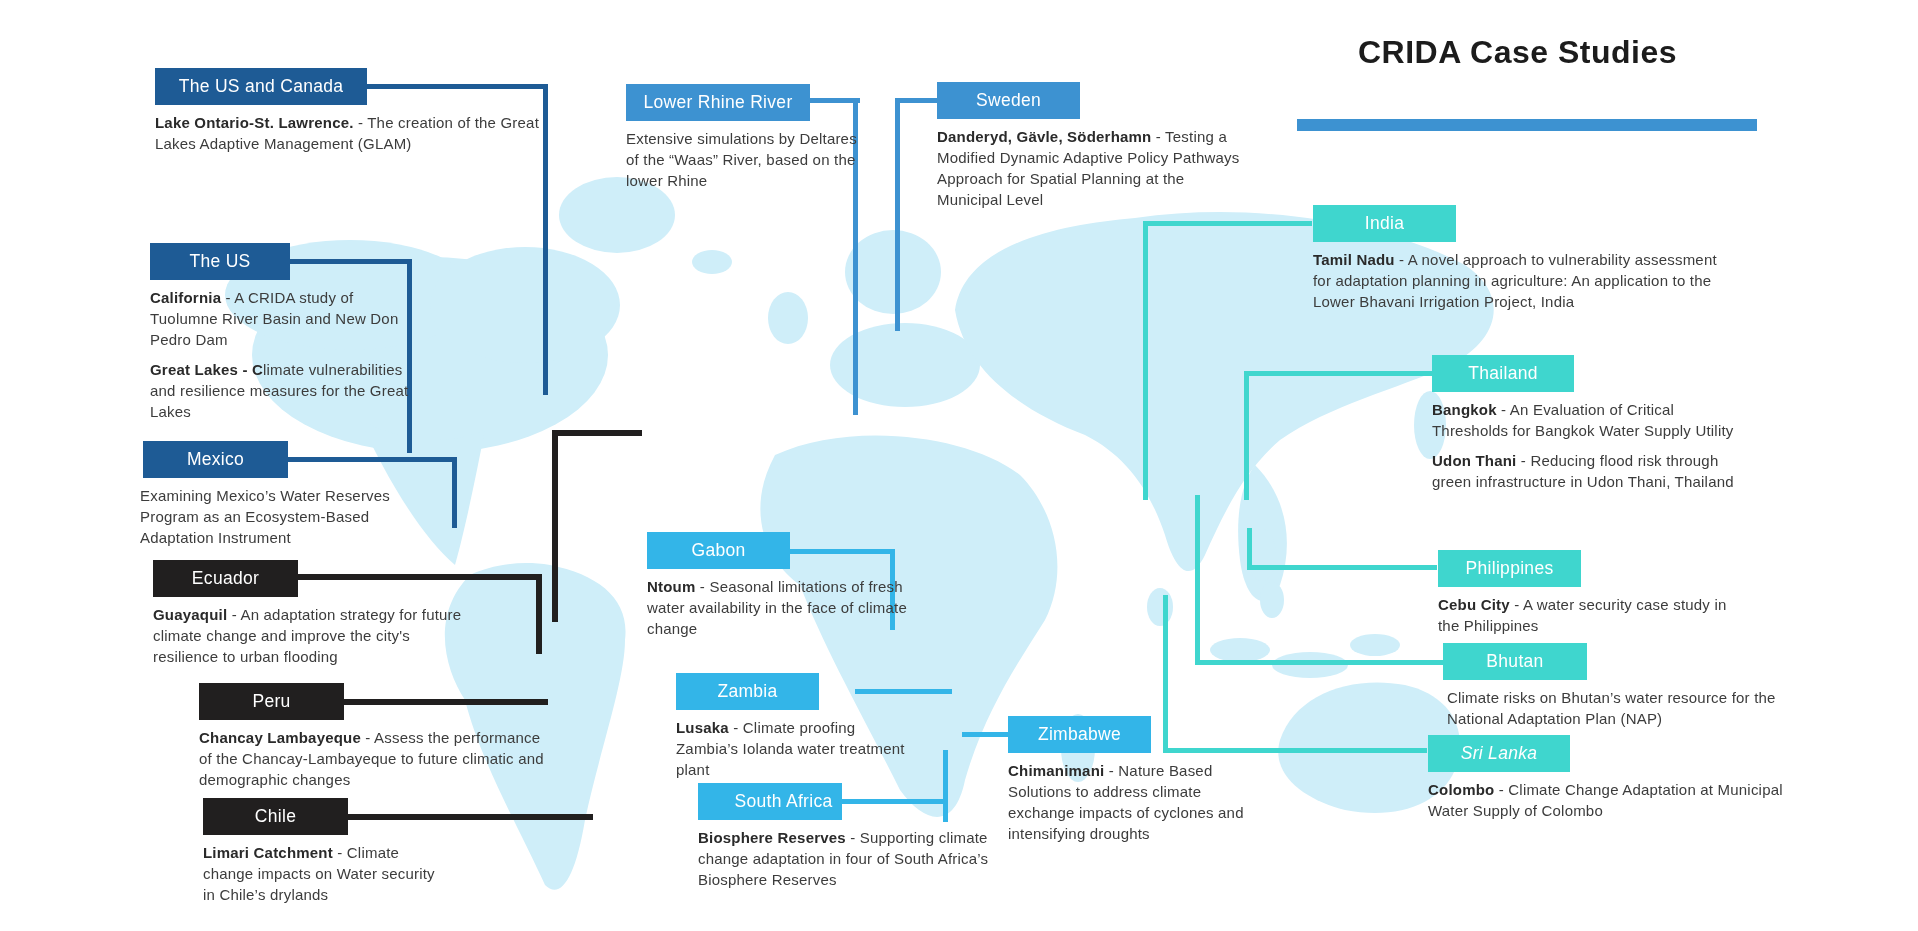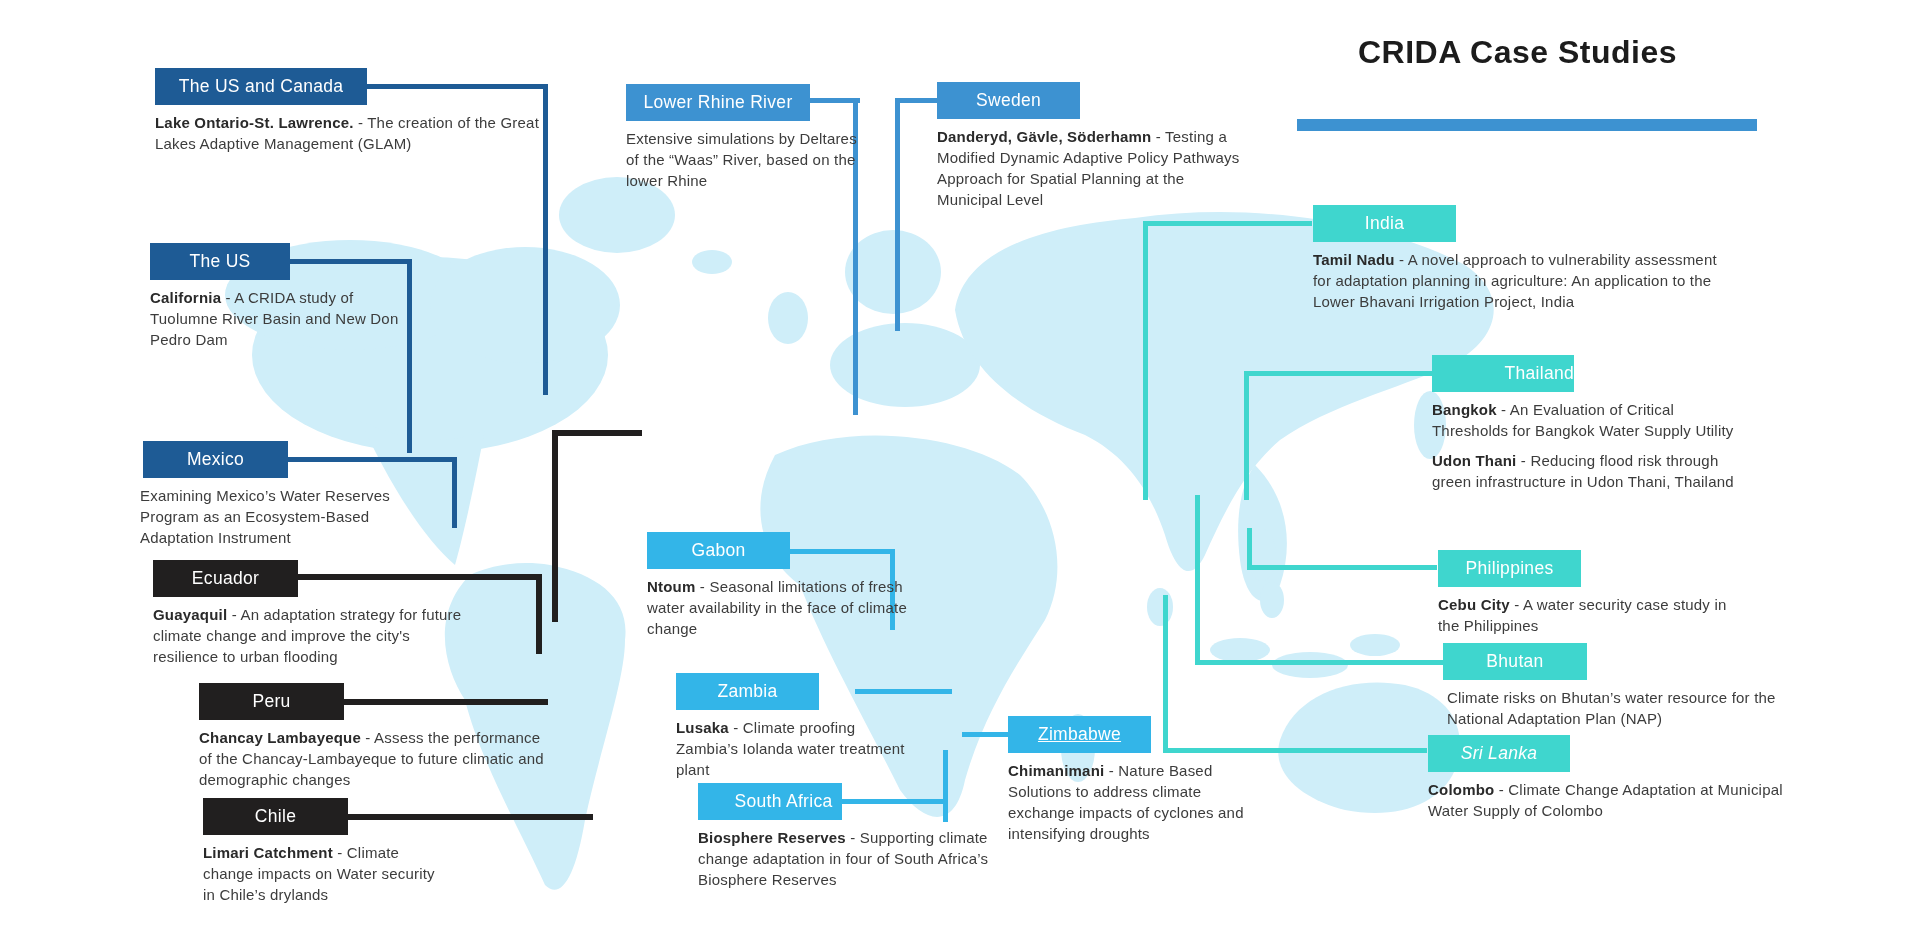--- a/index.html
+++ b/index.html
@@ -130,20 +130,21 @@
         <span>The US and Canada</span>
       </div>
     <p><b>Lake Ontario-St. Lawrence.</b><span> - The creation of the Great Lakes Adaptive Management (GLAM)</span></p>
   </div>
 
   <div class="study" style="left:150px;top:243px;width:262px;">
     <div class="tag tag--navy" style="width:140px;">
         <span>The US</span>
       </div>
     <p><b>California</b><span> - A CRIDA study of Tuolumne River Basin and New Don Pedro Dam</span></p>
+    <p><b>Great Lakes - C</b><span>limate vulnerabilities and resilience measures for the Great Lakes</span></p>
   </div>
 
   <div class="study" style="left:140px;top:441px;width:298px;">
     <div class="tag tag--navy" style="width:145px;margin-left:3px;">
         <span>Mexico</span>
       </div>
     <p><b></b><span>Examining Mexico’s Water Reserves Program as an Ecosystem-Based Adaptation Instrument</span></p>
   </div>
 
   <div class="study" style="left:153px;top:560px;width:318px;">
@@ -197,35 +198,35 @@
   </div>
 
   <div class="study" style="left:698px;top:783px;width:318px;">
     <div class="tag tag--sky" style="width:144px;padding-left:27px;">
         <span>South Africa</span>
       </div>
     <p><b>Biosphere Reserves</b><span> - Supporting climate change adaptation in four of South Africa’s Biosphere Reserves</span></p>
   </div>
 
   <div class="study" style="left:1008px;top:716px;width:252px;">
-    <div class="tag tag--sky" style="width:143px;text-decoration:underline;">
+    <div class="tag tag--sky" style="width:143px;">
         <span>Zimbabwe</span>
       </div>
     <p><b>Chimanimani</b><span> - Nature Based Solutions to address climate exchange impacts of cyclones and intensifying droughts</span></p>
   </div>
 
   <div class="study" style="left:1313px;top:205px;width:408px;">
     <div class="tag tag--teal" style="width:143px;">
         <span>India</span>
       </div>
     <p><b>Tamil Nadu</b><span> - A novel approach to vulnerability assessment for adaptation planning in agriculture: An application to the Lower Bhavani Irrigation Project, India</span></p>
   </div>
 
   <div class="study" style="left:1432px;top:355px;width:312px;">
-    <div class="tag tag--teal" style="width:142px;justify-content:flex-end;">
+    <div class="tag tag--teal" style="width:142px;">
         <span>Thailand</span>
       </div>
     <p><b>Bangkok</b><span> -  An Evaluation of Critical Thresholds for Bangkok Water Supply Utility</span></p>
     <p><b>Udon Thani</b><span> - Reducing flood risk through green infrastructure in Udon Thani, Thailand</span></p>
   </div>
 
   <div class="study" style="left:1438px;top:550px;width:292px;">
     <div class="tag tag--teal" style="width:143px;">
         <span>Philippines</span>
       </div>

